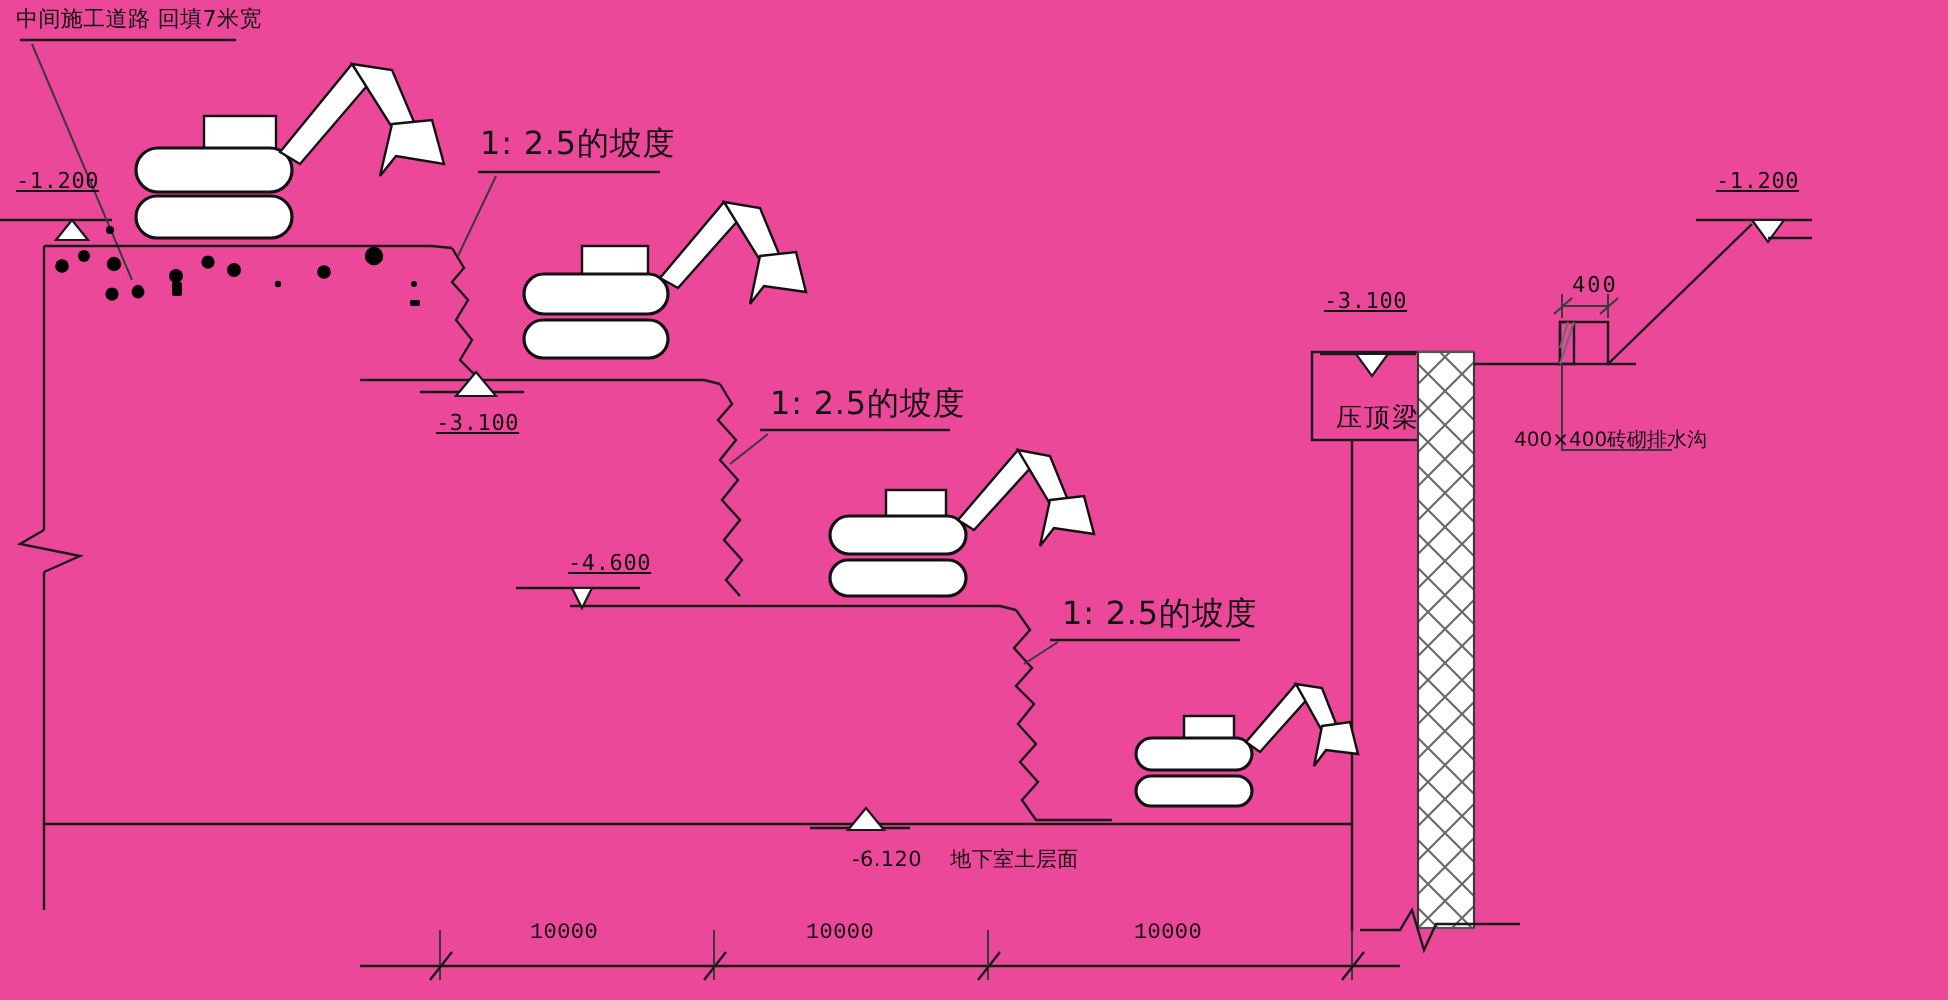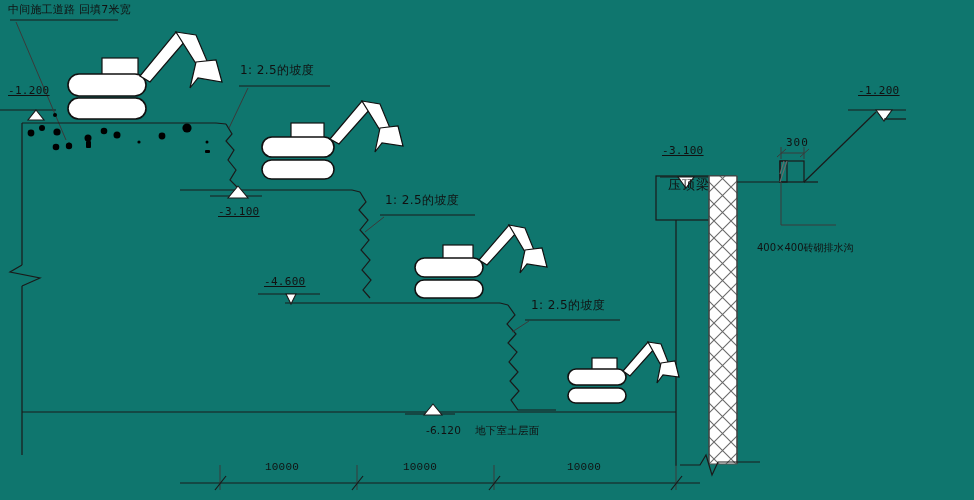--- a/index.html
+++ b/index.html
@@ -1,41 +1,41 @@
 <!DOCTYPE html>
 <html><head>
 <meta charset="utf-8">
 <title>Excavation Section Drawing</title>
 <style>
   html,body{margin:0;padding:0;background:#ffffff;}
   body{
     font-family:"DejaVu Sans","Liberation Sans",sans-serif;
     width:974px;height:500px;overflow:hidden;
   }
-  #canvas{position:relative;width:974px;height:500px;background:#0f766e;}
+  #canvas{position:relative;width:974px;height:500px;background:#ec4899;}
   svg#dwg{position:absolute;left:0;top:0;width:974px;height:500px;}
   .ln{stroke:#1a1a1a;fill:none;stroke-width:1.2;}
   .ln-thin{stroke:#3a3a3a;fill:none;stroke-width:1;}
   .ln-mach{stroke:#111;fill:#fff;stroke-width:1.6;}
   .ln-mach2{stroke:#111;fill:#fff;stroke-width:1.2;}
   .hatch-ln{stroke:#6a6a6a;fill:none;stroke-width:1.1;}
   .dot{fill:#000;}
   .tri-up{stroke:#1a1a1a;fill:#fff;stroke-width:1.1;}
   .tri-dn{stroke:#1a1a1a;fill:#fff;stroke-width:1.1;}
   .txt{
     position:absolute;
     color:#111;
     font-family:"DejaVu Sans","Liberation Sans",sans-serif;
     white-space:nowrap;
     line-height:1.05;
     user-select:none;
   }
   .t-title{font-size:11px;letter-spacing:0.2px;}
   .t-lvl{font-size:11px;font-family:"DejaVu Sans Mono","Liberation Mono",monospace;letter-spacing:0.3px;text-decoration:underline;}
-  .t-slope{font-size:12px;letter-spacing:0.4px;text-align:right;}
+  .t-slope{font-size:16px;letter-spacing:0.4px;text-align:right;}
   .t-beam{font-size:13px;letter-spacing:1px;}
   .t-dim{font-size:11px;font-family:Liberation Mono, monospace;letter-spacing:0.2px;}
   .t-ditch{font-size:10px;letter-spacing:0px;}
   .t-base{font-size:10.5px;letter-spacing:0.2px;}
   .t-400{font-size:11px;font-family:"DejaVu Sans Mono","Liberation Mono",monospace;letter-spacing:1px;}
 </style>
 </head>
 <body>
 
 <div id="canvas">
@@ -245,37 +245,37 @@
   <div class="txt t-title" style="left:8px; top:4px;">中间施工道路 回填7米宽</div>
 
   <div class="txt t-lvl" style="left:8px; top:85px;">-1.200</div>
 
   <div class="txt t-slope" style="left:240px; top:64px;">1: 2.5的坡度</div>
 
   <div class="txt t-lvl" style="left:218px; top:206px;">-3.100</div>
 
   <div class="txt t-slope" style="left:385px; top:194px;">1: 2.5的坡度</div>
 
-  <div class="txt t-lvl" style="left:264px; top:276px;">-4.600</div>
+  <div class="txt t-lvl" style="left:284px; top:276px;">-4.600</div>
 
   <div class="txt t-slope" style="left:531px; top:299px;">1: 2.5的坡度</div>
 
   <div class="txt t-base" style="left:426px; top:425px;">
     <span>-6.120</span>
     <span style="display:inline-block;width:7px;"></span>
     <span>地下室土层面</span>
   </div>
 
   <div class="txt t-lvl" style="left:662px; top:145px;">-3.100</div>
 
-  <div class="txt t-beam" style="left:668px; top:178px;">压顶梁</div>
-
-  <div class="txt t-400" style="left:786px; top:137px;">300</div>
-
-  <div class="txt t-ditch" style="left:757px; top:243px;">400×400砖砌排水沟</div>
+  <div class="txt t-beam" style="left:668px; top:203px;">压顶梁</div>
+
+  <div class="txt t-400" style="left:786px; top:137px;">400</div>
+
+  <div class="txt t-ditch" style="left:757px; top:216px;">400×400砖砌排水沟</div>
 
   <div class="txt t-lvl" style="left:858px; top:85px;">-1.200</div>
 
   <div class="txt t-dim" style="left:265px; top:462px;">10000</div>
 
   <div class="txt t-dim" style="left:403px; top:462px;">10000</div>
 
   <div class="txt t-dim" style="left:567px; top:462px;">10000</div>
 
 </div>

